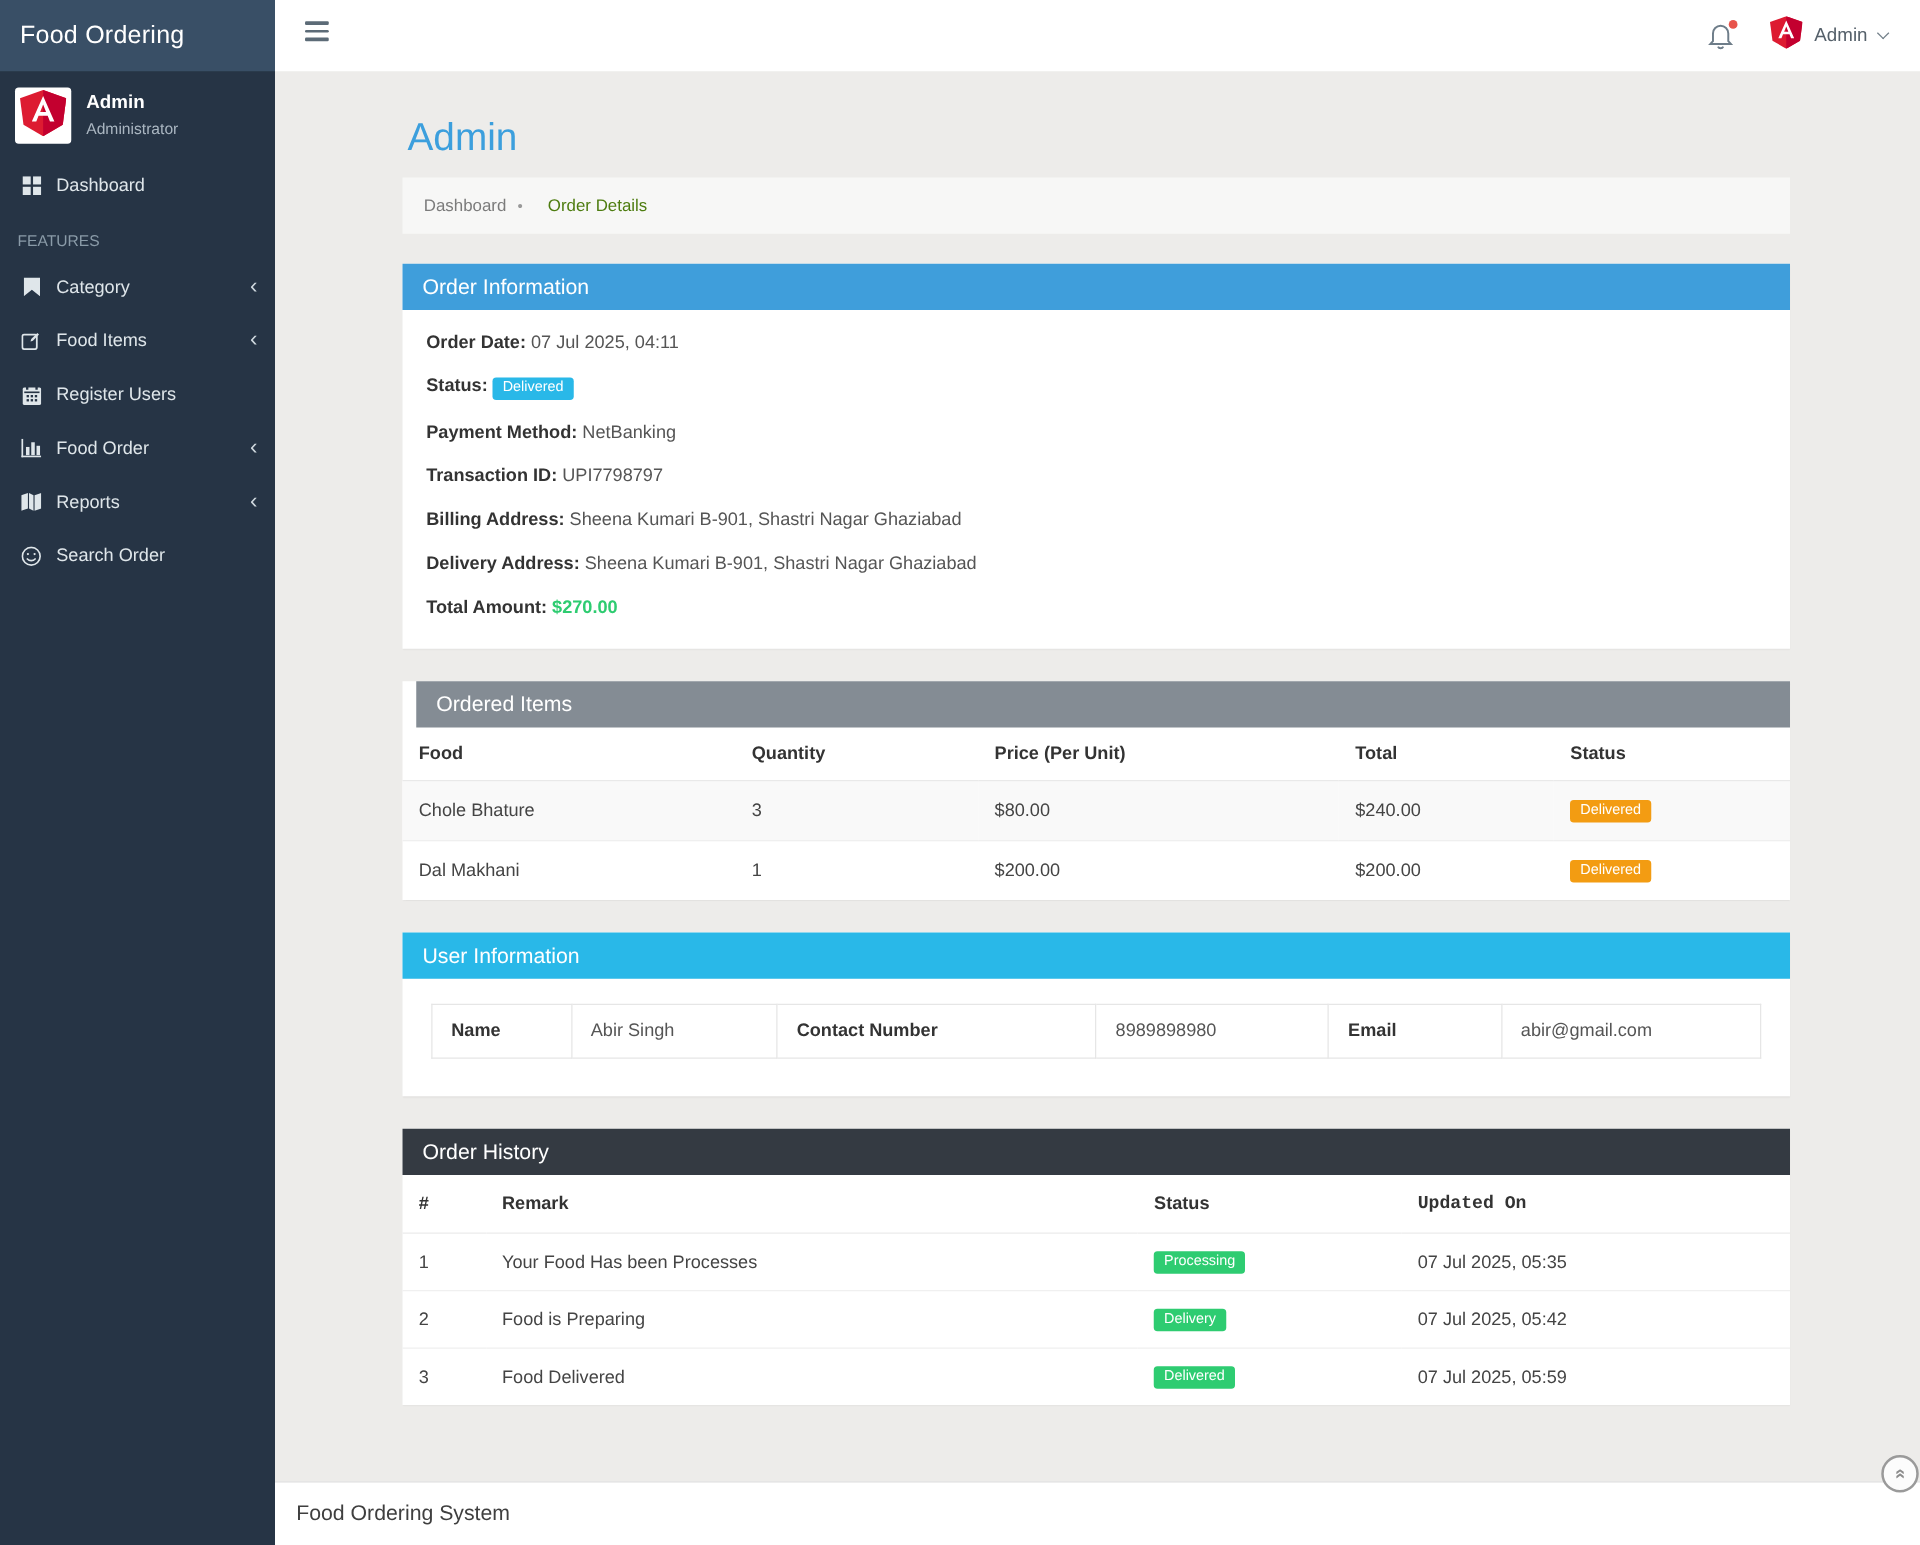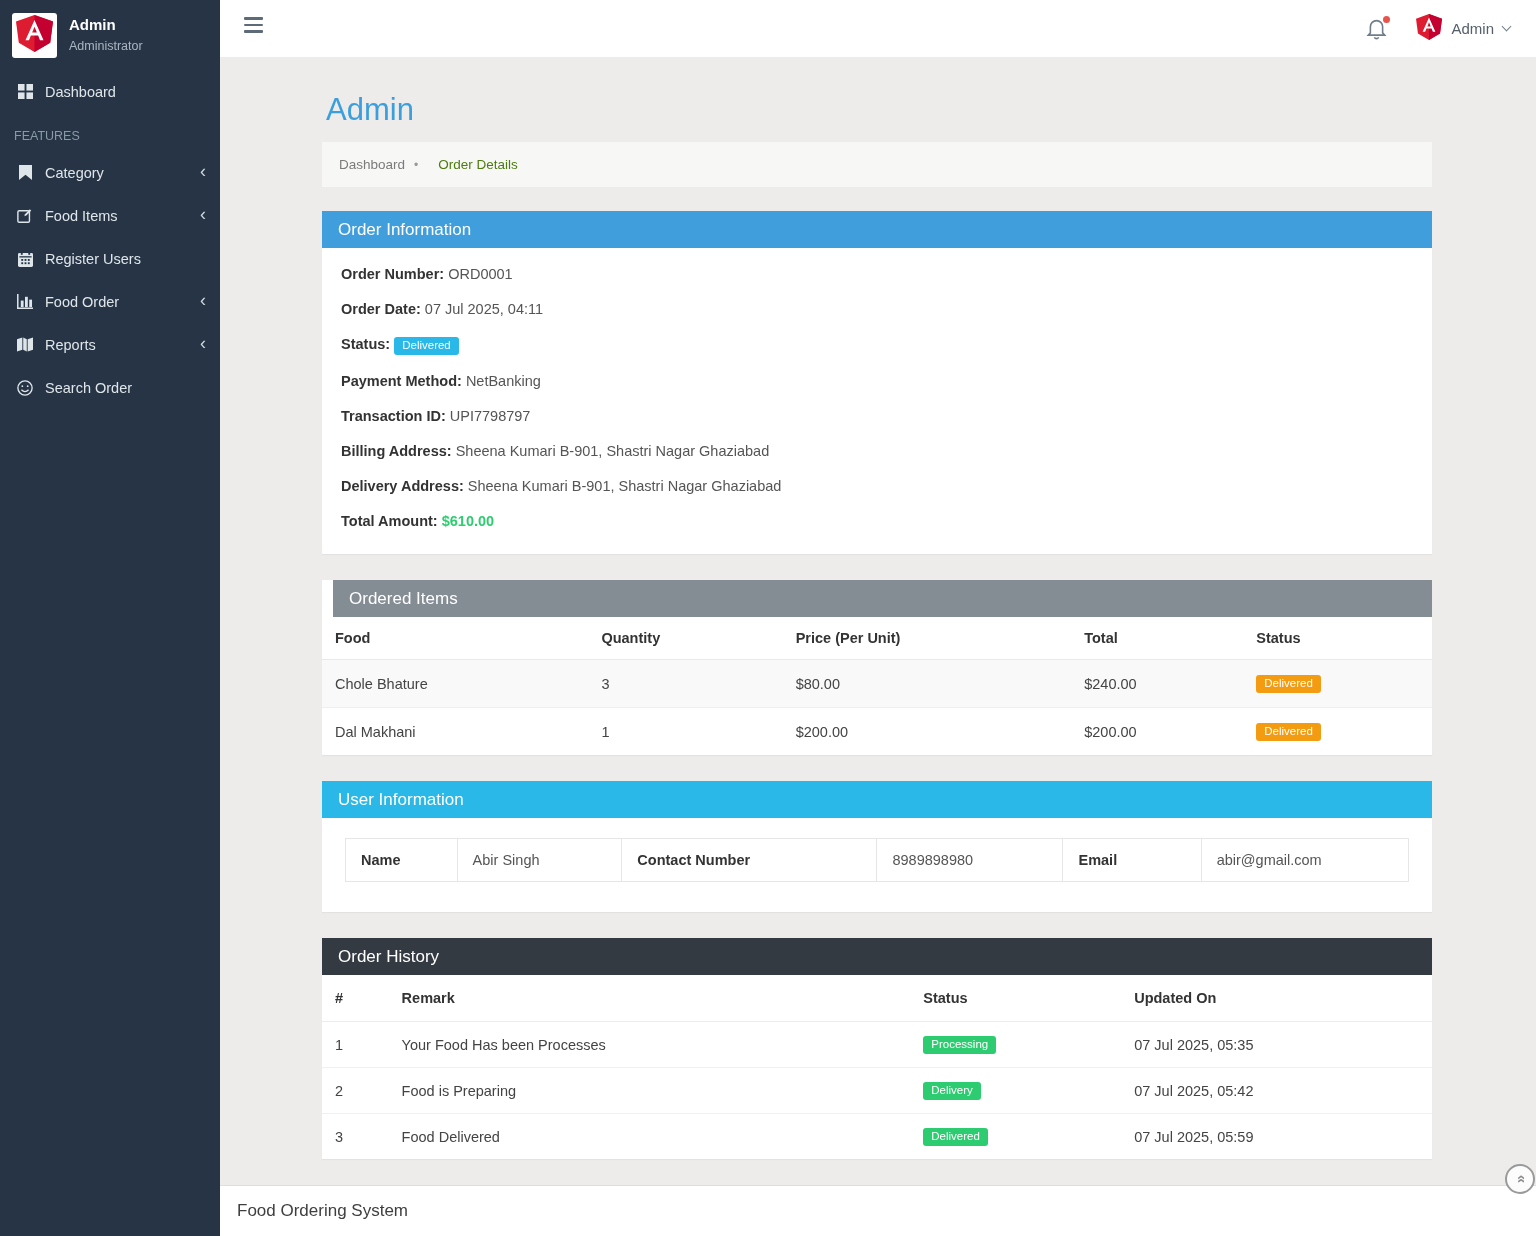--- a/index.html
+++ b/index.html
@@ -64,34 +64,35 @@
   .items-table tbody tr:nth-child(odd) { background:#f9f9f9; }
   .col-food{width:24%;} .col-qty{width:17.5%;} .col-price{width:26%;} .col-total{width:15.5%;} .col-status{width:17%;}
 
   .user-body { padding:20px 23px 30px 23px; }
   .user-table td { border:1px solid #e6e6e6; padding:13px 15px; font-size:14.5px; color:#555; }
   .user-table td.lbl { font-weight:bold; color:#333; }
   .uc1{width:10.5%;} .uc2{width:15.5%;} .uc3{width:24%;} .uc4{width:17.5%;} .uc5{width:13%;} .uc6{width:19.5%;}
 
   .history-table th { text-align:left; font-size:14.5px; color:#333; padding:15px 13px; border-bottom:1px solid #ececec; }
   .history-table td { font-size:14.5px; color:#444; padding:13px; border-top:1px solid #f0f0f0; }
-  .hc1{width:6%;} .hc2{width:47%;} .hc3{width:19%;} .hc4{width:28%;}
+  .hc1{width:6%;} .hc2{width:47%;} .hc3{width:19%;} .hc4{width:28%;font-family:Liberation Mono, monospace;}
 
   
   .footer { position:absolute; left:220px; right:0; bottom:0; height:51px; background:#fff; border-top:1px solid #dedede; display:flex; align-items:center; padding-left:17px; font-size:17px; color:#3f3f3f; }
 
   .scroll-top { position:absolute; left:1505px; top:1164px; width:30px; height:30px; border-radius:50%; border:2px solid #9a9a9a; background:#fcfcfc; color:#8c8c8c; display:flex; align-items:center; justify-content:center; cursor:pointer; z-index:9; }
   .scroll-top span { display:block; transform:rotate(-90deg); font-size:15px; font-weight:bold; letter-spacing:-1px; }
 </style>
 </head>
 <body>
 
 <div id="app">
 
   <aside class="sidebar">
+    <div class="brand">Food Ordering</div>
 
     <div class="user-panel">
       <div class="avatar-box">
         <span>
           <svg width="37" height="37" viewBox="0 0 250 250">
             <polygon points="125,0 0,44.5 19,188.3 125,250 231,188.3 250,44.5" fill="#dd1b31"></polygon>
             <polygon points="125,0 125,250 231,188.3 250,44.5" fill="#c3002f"></polygon>
             <path d="M125,33 L186,170 h-24 l-12.3,-31 h-49.4 L88,170 H64 Z M141,119 125,79 109,119 Z" fill="#fff"></path>
           </svg>
         </span>
@@ -232,24 +233,20 @@
       <div class="breadcrumb">
         <span class="crumb-link">Dashboard</span>
         <span class="crumb-sep">•</span>
         <span class="crumb-current">Order Details</span>
       </div>
 
       <section class="panel">
         <div class="panel-header ph-primary">Order Information</div>
         <div class="order-body">
           <p class="info-row">
-            <b>Order Number:</b>
-            <span>ORD0001</span>
-          </p>
-          <p class="info-row">
             <b>Order Date:</b>
             <span>07 Jul 2025, 04:11</span>
           </p>
           <p class="info-row">
             <b>Status:</b>
             <span class="badge badge-info">Delivered</span>
           </p>
           <p class="info-row">
             <b>Payment Method:</b>
             <span>NetBanking</span>
@@ -261,21 +258,21 @@
           <p class="info-row">
             <b>Billing Address:</b>
             <span>Sheena Kumari B-901, Shastri Nagar Ghaziabad</span>
           </p>
           <p class="info-row">
             <b>Delivery Address:</b>
             <span>Sheena Kumari B-901, Shastri Nagar Ghaziabad</span>
           </p>
           <p class="info-row">
             <b>Total Amount:</b>
-            <span class="total-value">$610.00</span>
+            <span class="total-value">$270.00</span>
           </p>
         </div>
       </section>
 
       <section class="panel">
         <div class="panel-header ph-gray">Ordered Items</div>
         <table class="items-table">
           <thead>
             <tr>
               <th class="col-food">Food</th>

